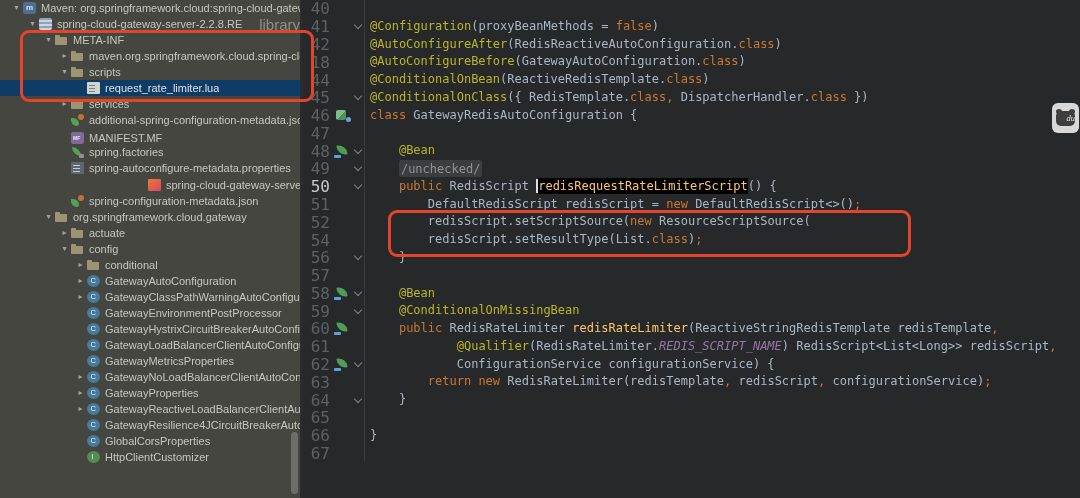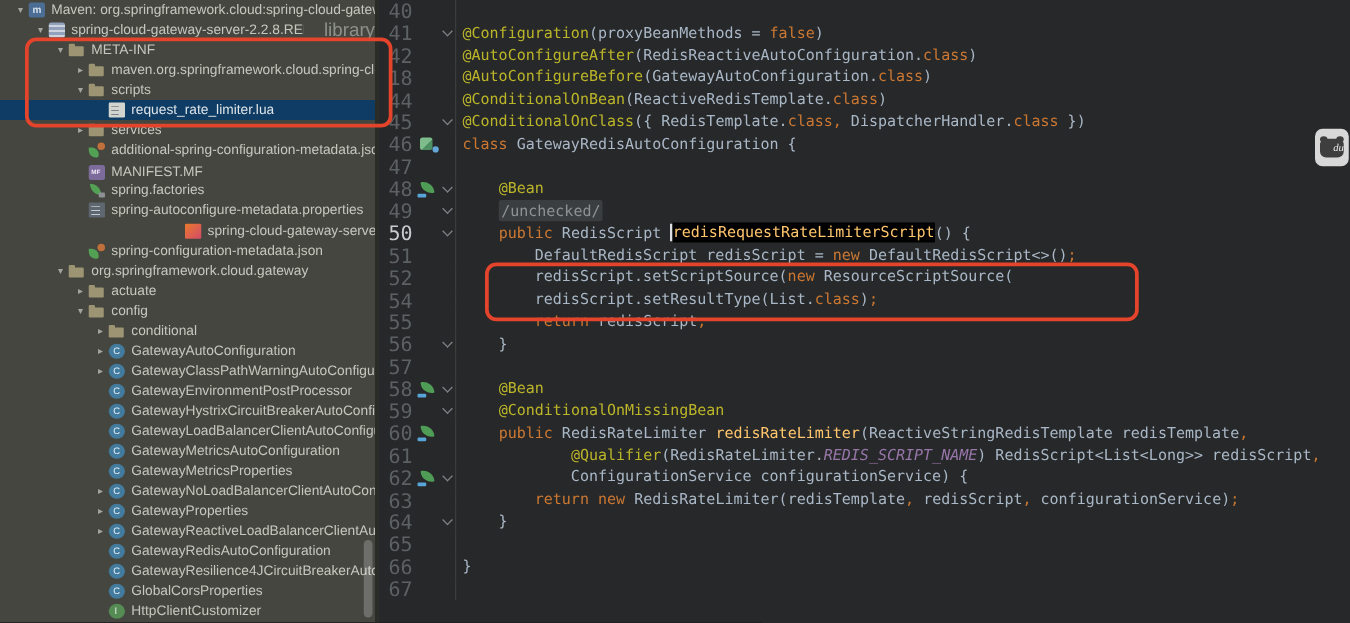--- a/index.html
+++ b/index.html
@@ -204,46 +204,36 @@
           <span class="tlabel">GatewayHystrixCircuitBreakerAutoConfiguration</span>
         </div>
         <div class="trow" style="padding-left: 74px;">
           <span class="chev"></span>
           <span class="ticon ti-class"></span>
           <span class="tlabel">GatewayLoadBalancerClientAutoConfiguration</span>
         </div>
         <div class="trow" style="padding-left: 74px;">
           <span class="chev"></span>
           <span class="ticon ti-class"></span>
-          <span class="tlabel">GatewayMetricsAutoConfiguration</span>
-        </div>
-        <div class="trow" style="padding-left: 74px;">
-          <span class="chev"></span>
-          <span class="ticon ti-class"></span>
           <span class="tlabel">GatewayMetricsProperties</span>
         </div>
         <div class="trow" style="padding-left: 74px;">
           <span class="chev">▸</span>
           <span class="ticon ti-class"></span>
           <span class="tlabel">GatewayNoLoadBalancerClientAutoConfiguration</span>
         </div>
         <div class="trow" style="padding-left: 74px;">
           <span class="chev">▸</span>
           <span class="ticon ti-class"></span>
           <span class="tlabel">GatewayProperties</span>
         </div>
         <div class="trow" style="padding-left: 74px;">
           <span class="chev">▸</span>
           <span class="ticon ti-class"></span>
           <span class="tlabel">GatewayReactiveLoadBalancerClientAutoConfiguration</span>
-        </div>
-        <div class="trow" style="padding-left: 74px;">
-          <span class="chev"></span>
-          <span class="ticon ti-class"></span>
-          <span class="tlabel">GatewayRedisAutoConfiguration</span>
         </div>
         <div class="trow" style="padding-left: 74px;">
           <span class="chev"></span>
           <span class="ticon ti-class"></span>
           <span class="tlabel">GatewayResilience4JCircuitBreakerAutoConfiguration</span>
         </div>
         <div class="trow" style="padding-left: 74px;">
           <span class="chev"></span>
           <span class="ticon ti-class"></span>
           <span class="tlabel">GlobalCorsProperties</span>
@@ -345,26 +335,20 @@
           <span class="lnum">52</span>
           <span class="gslot"></span>
           <span class="fslot"></span>
           <span class="ctext"><span class="tk-pl">        redisScript.setScriptSource(</span><span class="tk-kw">new</span><span class="tk-pl"> ResourceScriptSource(</span></span>
         </div>
         <div class="cline">
           <span class="lnum">54</span>
           <span class="gslot"></span>
           <span class="fslot"></span>
           <span class="ctext"><span class="tk-pl">        redisScript.setResultType(List.</span><span class="tk-kw">class</span><span class="tk-pl">)</span><span class="tk-pu">;</span></span>
-        </div>
-        <div class="cline">
-          <span class="lnum">55</span>
-          <span class="gslot"></span>
-          <span class="fslot"></span>
-          <span class="ctext"><span class="tk-pl">        </span><span class="tk-kw">return</span><span class="tk-pl"> redisScript</span><span class="tk-pu">;</span></span>
         </div>
         <div class="cline">
           <span class="lnum">56</span>
           <span class="gslot"></span>
           <span class="fslot">
             <span class="fold-mark"></span>
           </span>
           <span class="ctext"><span class="tk-pl">    }</span></span>
         </div>
         <div class="cline">

